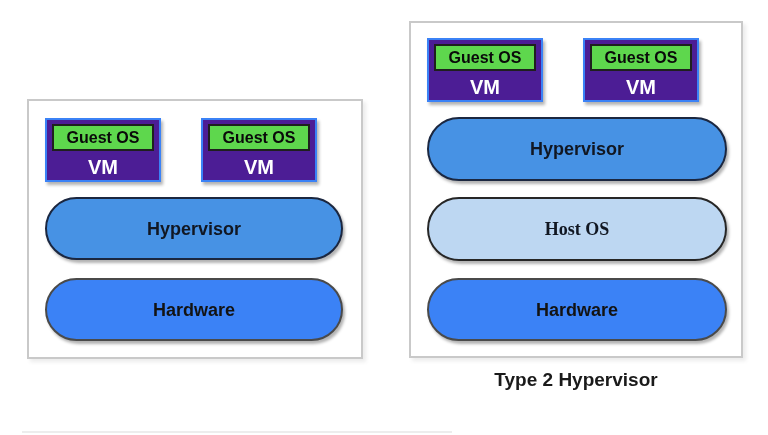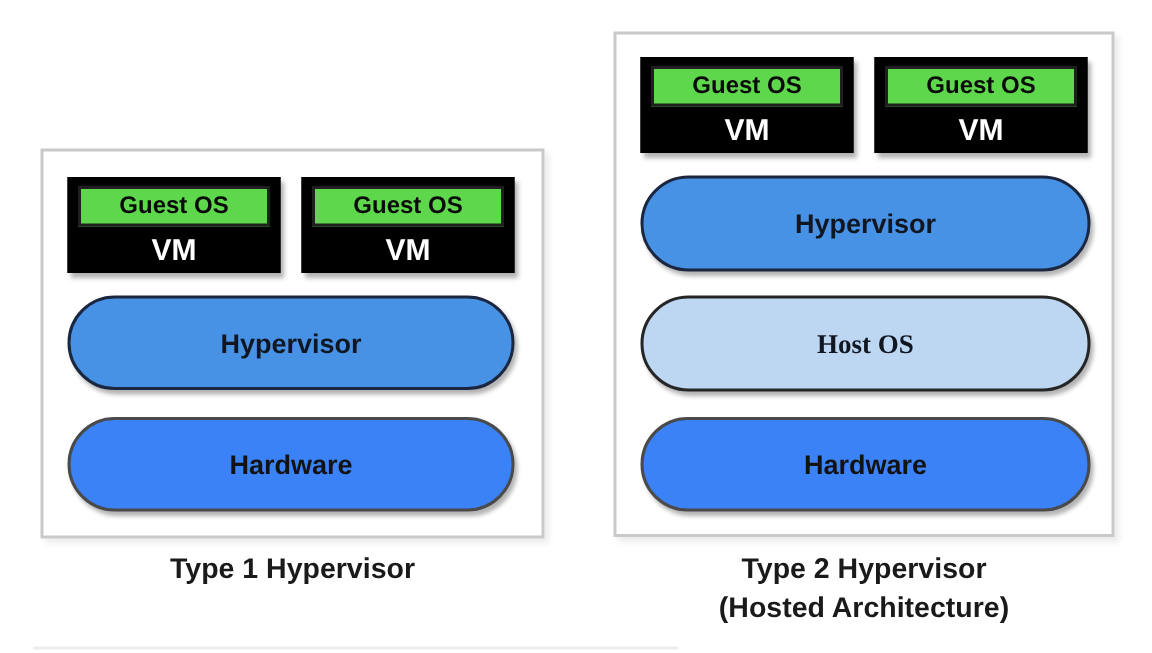--- a/index.html
+++ b/index.html
@@ -24,24 +24,24 @@
     border: 2px solid #c9c9c9;
     box-shadow: 3px 3px 4px rgba(0,0,0,0.08);
     box-sizing: border-box;
   }
   .outer-box.left  { left: 27px;  top: 99px; width: 336px; height: 260px; }
   .outer-box.right { left: 409px; top: 21px; width: 334px; height: 337px; }
 
   
   .vm-box {
     position: absolute;
-    width: 142px;
+    width: 116px;
     height: 64px;
-    background: #000000;
-    border: 2px solid #000000;
+    background: #4c1d95;
+    border: 2px solid #3b82f6;
     box-sizing: border-box;
     box-shadow: 2px 3px 3px rgba(0,0,0,0.30);
   }
   .left  .vm-box.vm-1 { left: 16px;  top: 17px; }
   .left  .vm-box.vm-2 { left: 172px; top: 17px; }
   .right .vm-box.vm-1 { left: 16px;  top: 15px; }
   .right .vm-box.vm-2 { left: 172px; top: 15px; }
 
   .guest-os {
     position: absolute;
@@ -148,22 +148,20 @@
       <div class="guest-os">Guest OS</div>
       <div class="vm-label">VM</div>
     </div>
 
     <div class="layer-bar hypervisor">Hypervisor</div>
     <div class="layer-bar host-os">Host OS</div>
     <div class="layer-bar hardware">Hardware</div>
   </div>
 
   <div class="caption left-caption">
-    <div>Type 1 Hypervisor</div>
   </div>
 
   <div class="caption right-caption">
     <div>Type 2 Hypervisor</div>
-    <div>(Hosted Architecture)</div>
   </div>
 
   <div class="bottom-artifact"></div>
 </div>
 
 </body></html>

